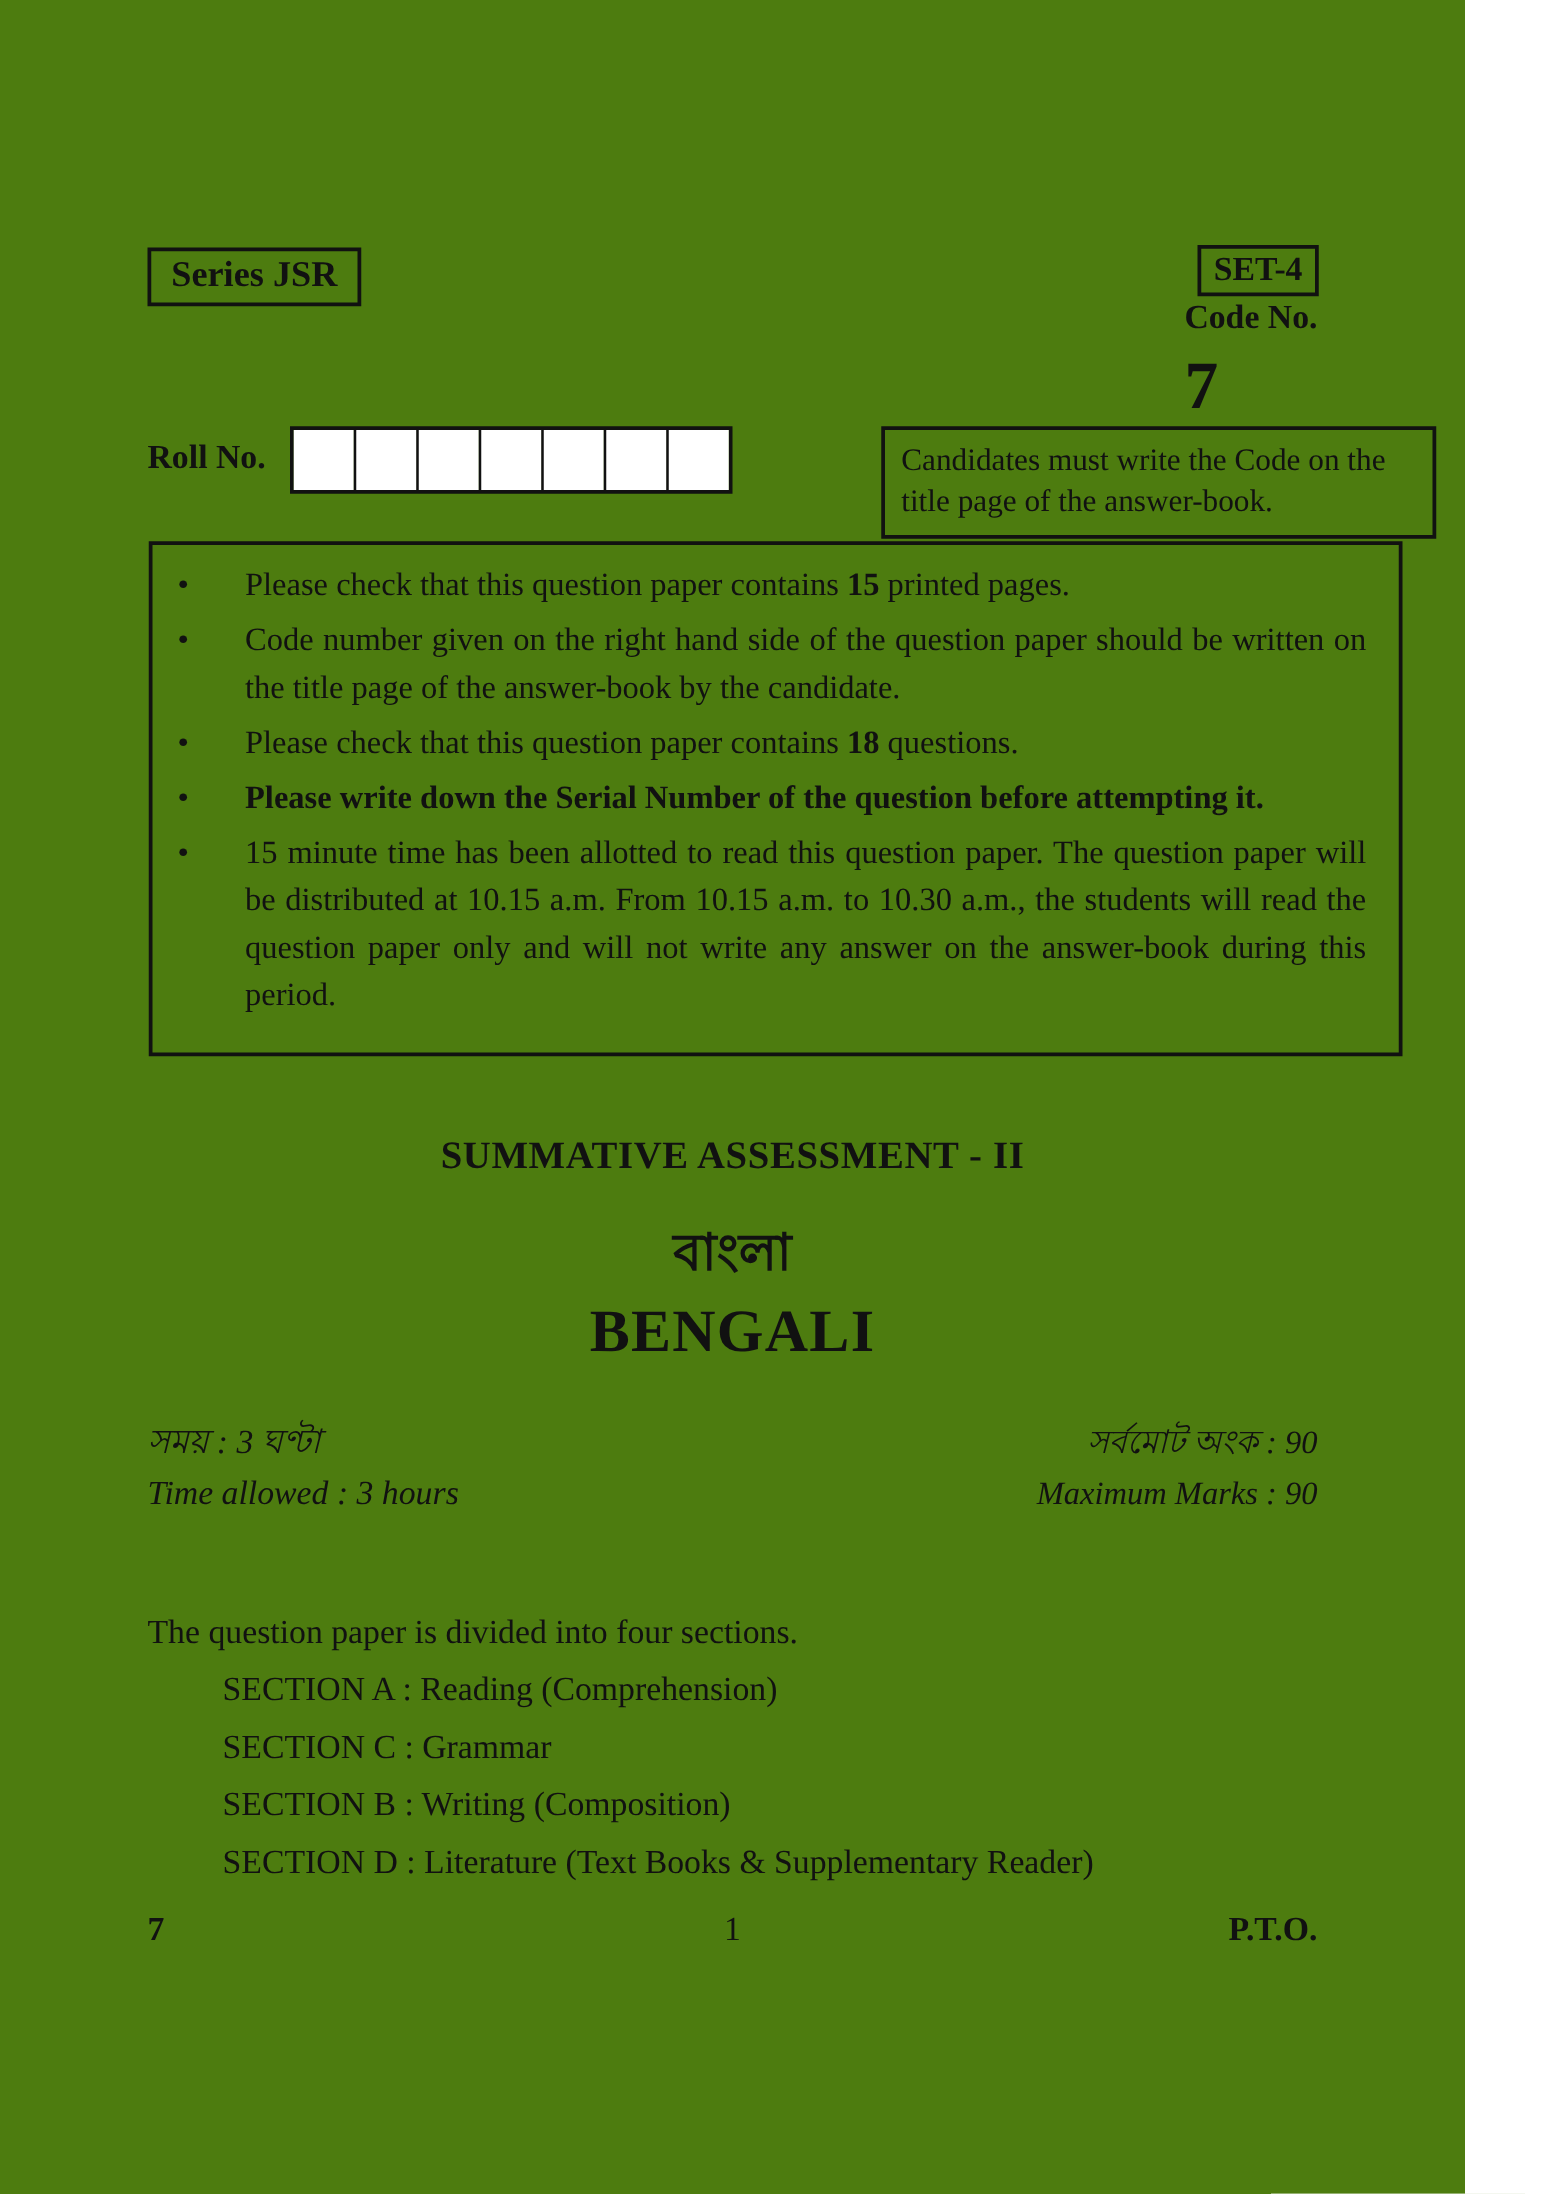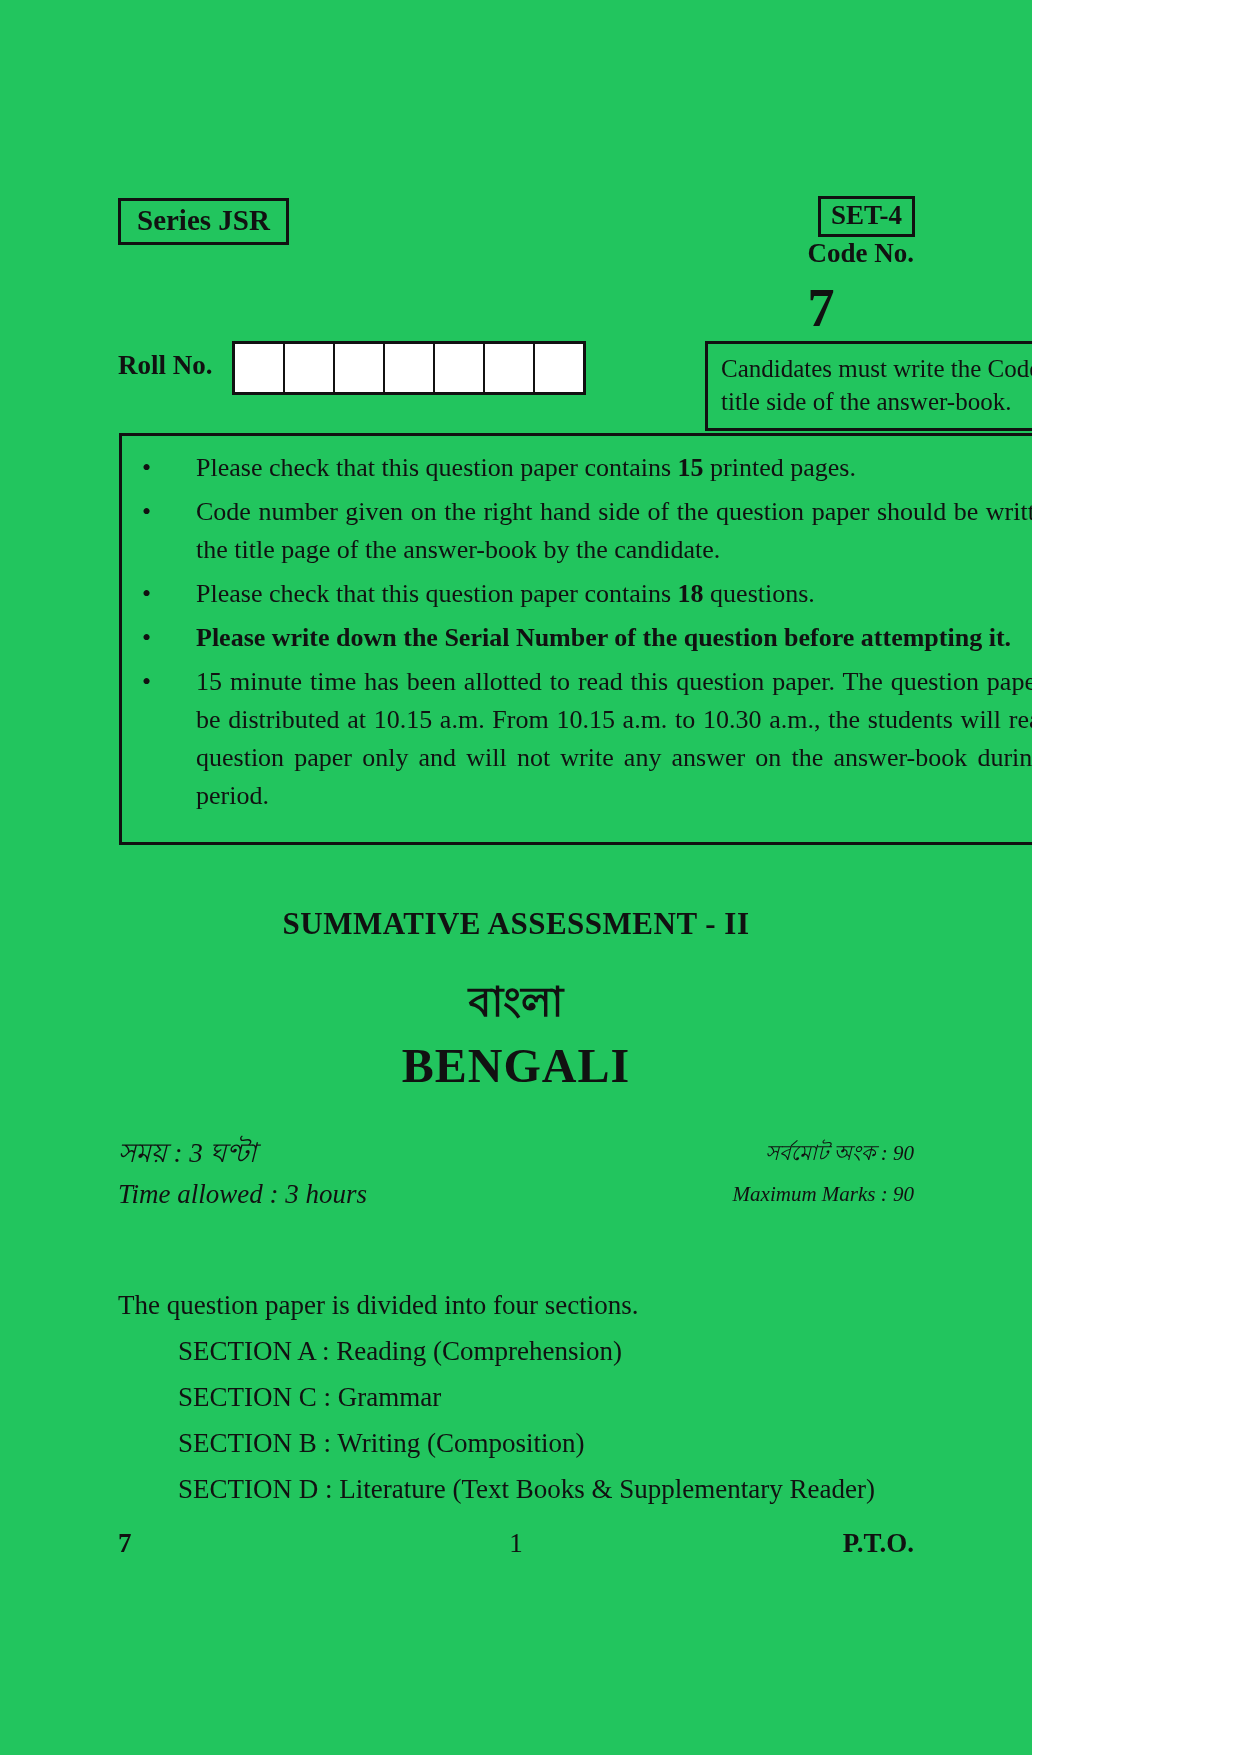--- a/index.html
+++ b/index.html
@@ -1,23 +1,23 @@
 <!DOCTYPE html>
 <html><head>
 <meta charset="utf-8">
 <style>
   * { margin: 0; padding: 0; box-sizing: border-box; }
   html, body { background: #ffffff; }
   body { font-family: "Liberation Serif", "DejaVu Serif", serif; color: #111111; }
 
   .page {
     position: relative;
-    width: 1032px;
+    width: 1172px;
     height: 1755px;
-    background: #22c55e;
+    background: #4d7c0f;
     overflow: hidden;
   }
 
   
   .series-box {
     position: absolute; left: 118px; top: 198px;
     border: 3px solid #111; padding: 3px 16px 5px 16px;
     font-size: 29px; font-weight: bold;
   }
   .set-box {
@@ -79,21 +79,21 @@
     text-align: center; font-size: 48px; font-weight: bold; letter-spacing: 1px;
   }
 
   
   .meta-left {
     position: absolute; left: 118px; top: 1133px;
     font-style: italic; font-size: 27px; line-height: 41px;
   }
   .meta-right {
     position: absolute; right: 118px; top: 1133px; text-align: right;
-    font-style: italic; font-size: 21px; line-height: 41px;
+    font-style: italic; font-size: 26px; line-height: 41px;
   }
 
   
   .sections-block { position: absolute; left: 118px; top: 1288px; width: 1004px; }
   .sections-intro { font-size: 27px; line-height: 34px; }
   .section-item { margin-left: 60px; margin-top: 13px; font-size: 27px; line-height: 33px; }
   .section-item:first-of-type { margin-top: 19px; }
 
   
   .footer-left  { position: absolute; left: 118px;  top: 1528px; font-size: 27px; font-weight: bold; }
@@ -124,21 +124,21 @@
     <div class="roll-cell"></div>
     <div class="roll-cell"></div>
     <div class="roll-cell"></div>
     <div class="roll-cell"></div>
     <div class="roll-cell"></div>
     <div class="roll-cell"></div>
   </div>
 
   <div class="candidates-box">
     <div>Candidates must write the Code on the</div>
-    <div>title side of the answer-book.</div>
+    <div>title page of the answer-book.</div>
   </div>
 
   <div class="instructions-box">
 
     <div class="bullet-row">
       <span class="bullet-dot">•</span>
       <div class="bullet-text"><span>Please check that this question paper contains </span><span class="b-bold">15</span><span> printed pages.</span></div>
     </div>
 
     <div class="bullet-row">

